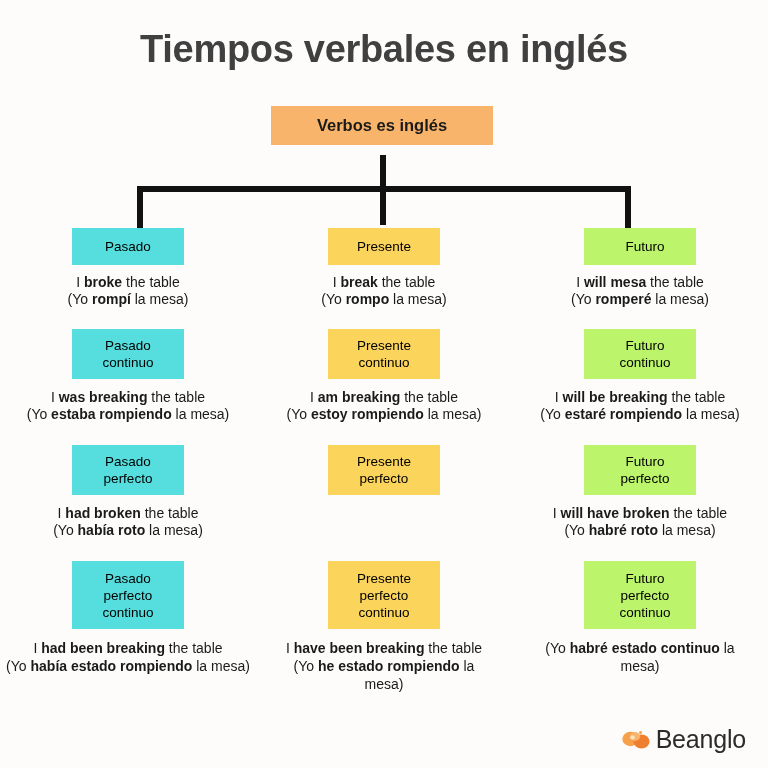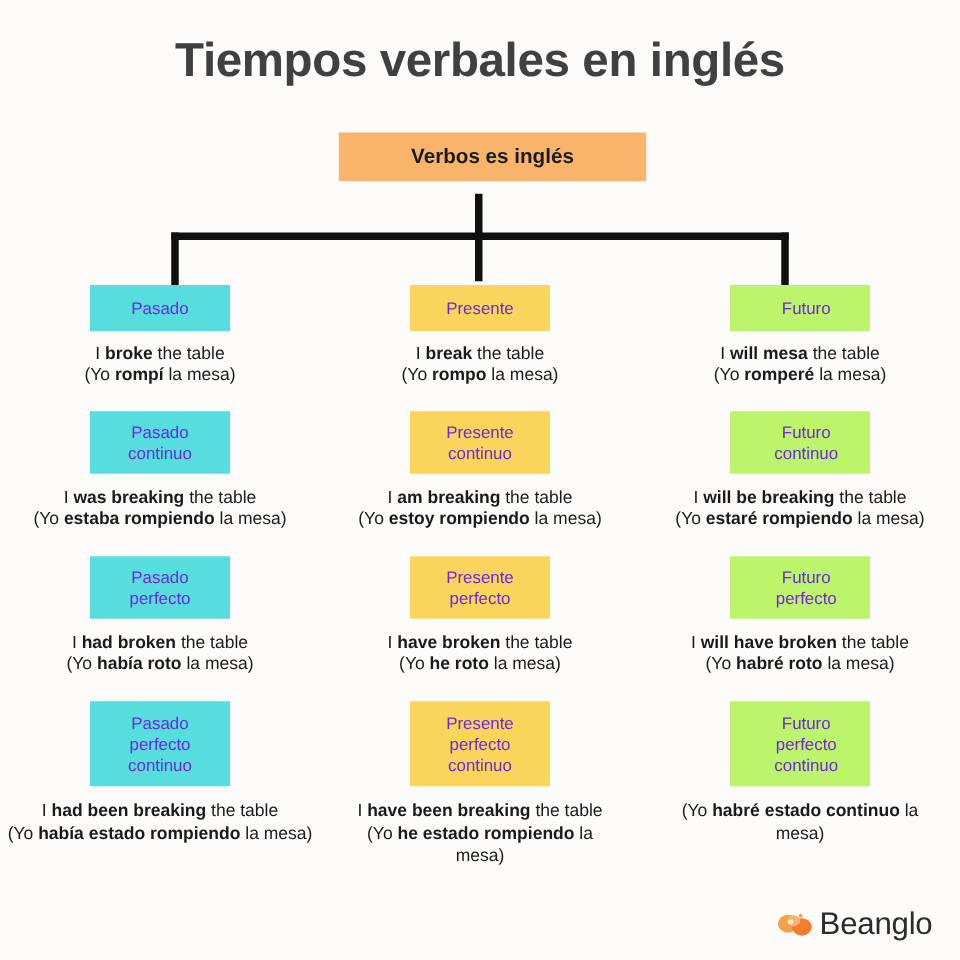--- a/index.html
+++ b/index.html
@@ -30,21 +30,21 @@
     letter-spacing: -0.3px;
     color: #404040;
     font-family: "Liberation Sans", sans-serif;
   }
 
   
   .root-node {
     position: absolute;
     top: 106px;
     left: 271px;
-    width: 246px;
+    width: 222px;
     height: 39px;
     background: #f8b46a;
     display: flex;
     align-items: center;
     justify-content: center;
     font-size: 16.5px;
     font-weight: bold;
     color: #1a1a1a;
   }
 
@@ -94,21 +94,21 @@
   }
 
   .tense-box {
     width: 112px;
     display: flex;
     flex-direction: column;
     align-items: center;
     justify-content: center;
     font-size: 13.5px;
     line-height: 17px;
-    color: #6d28d9;
+    color: #000000;
     text-align: center;
     padding: 2px 0;
   }
   .tense-box.lines1 { height: 37px; }
   .tense-box.lines2 { height: 50px; }
   .tense-box.lines3 { height: 68px; }
 
   .c-past    { background: #56dede; }
   .c-present { background: #fbd45c; }
   .c-future  { background: #bcf56b; padding-left: 10px; }
@@ -240,24 +240,20 @@
         <span>Pasado<br>perfecto</span>
       </div>
       <div class="examples">
         <div>I <b>had broken</b> the table</div>
         <div>(Yo <b>había roto</b> la mesa)</div>
       </div>
     </div>
     <div class="cell cell-present">
       <div class="tense-box lines2 c-present">
         <span>Presente<br>perfecto</span>
-      </div>
-      <div class="examples">
-        <div>I <b>have broken</b> the table</div>
-        <div>(Yo <b>he roto</b> la mesa)</div>
       </div>
     </div>
     <div class="cell cell-future">
       <div class="tense-box lines2 c-future">
         <span>Futuro<br>perfecto</span>
       </div>
       <div class="examples">
         <div>I <b>will have broken</b> the table</div>
         <div>(Yo <b>habré roto</b> la mesa)</div>
       </div>

